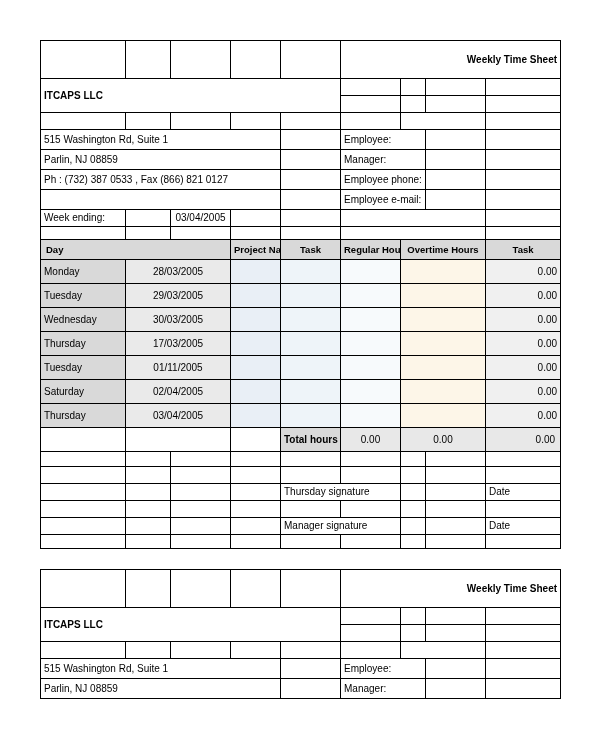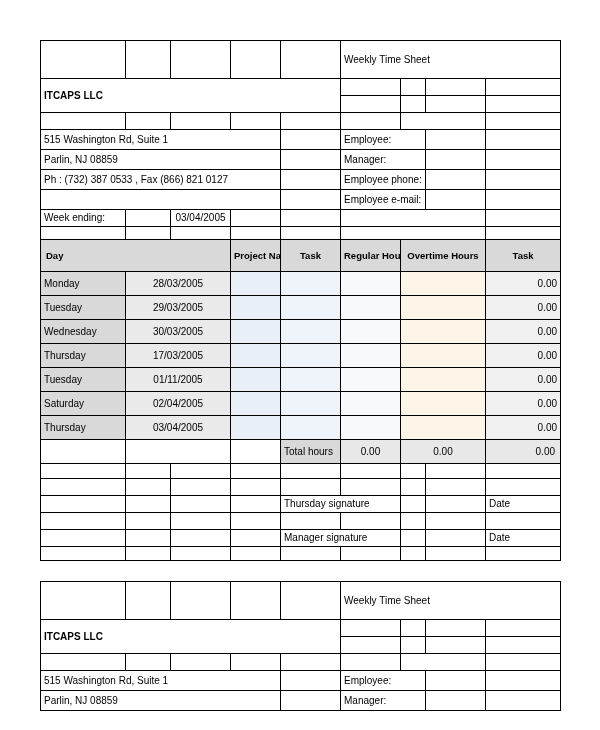--- a/index.html
+++ b/index.html
@@ -13,39 +13,39 @@
     border-collapse:collapse; table-layout:fixed;
   }
   table.sheet + table.sheet { margin-top:20px; }
   table.sheet td {
     border:1px solid var(--border, #000);
     font-size:10px; line-height:12px;
     padding:0 3px; vertical-align:middle;
     overflow:hidden; white-space:nowrap;
   }
   td.title-cell {
-    text-align:left; vertical-align:bottom;
-    font-weight:normal; font-size:10.5px; padding:0 4px 3px 3px;
+    text-align:right; vertical-align:bottom;
+    font-weight:bold; font-size:10.5px; padding:0 4px 3px 3px;
   }
   td.company-cell { font-weight:bold; font-size:10.5px; padding-left:5px; }
   td.addr { padding-left:5px; }
   td.lbl { padding-left:4px; }
   tr.hdr td {
     background:var(--header_gray, #d9d9d9);
     font-weight:bold; text-align:center; font-size:9.5px;
   }
   tr.hdr td.left { text-align:left; padding-left:5px; }
   td.day  { background:var(--day_gray, #d9d9d9); padding-left:6px; }
   td.date { background:var(--date_gray, #eaeaea); text-align:center; }
   td.project  { background:var(--project_blue, #e9eff6); }
   td.task     { background:var(--task_blue, #eef4f9); }
   td.regular  { background:var(--regular_blue, #f7fafc); }
   td.overtime { background:var(--overtime_cream, #fdf6e8); }
   td.totalcol { background:var(--total_gray, #f0f0f0); text-align:right; padding-right:5px; }
-  td.totlbl { background:var(--header_gray, #d9d9d9); padding-left:4px; }
+  td.totlbl { background:var(--header_gray, #d9d9d9); padding-left:4px;font-weight:bold; }
   td.totval { background:var(--totals_gray, #e8e8e8); text-align:center; }
   td.totval.right { text-align:right; padding-right:5px; }
   td.center { text-align:center; }
 </style>
 </head>
 <body>
 
 <div class="page">
 
   <table class="sheet">
@@ -141,21 +141,21 @@
     <tr style="height:13px">
       <td></td>
           <td></td>
           <td></td>
           <td></td>
           <td></td>
       <td colspan="3"></td>
           <td></td>
     </tr>
 
-    <tr class="hdr" style="height:32px">
+    <tr class="hdr" style="height:20px">
       <td colspan="3" class="left">Day</td>
       <td>Project Name</td>
       <td>Task</td>
       <td>Regular Hours</td>
       <td colspan="2">Overtime Hours</td>
       <td>Task</td>
     </tr>
 
     <tr style="height:24px">
       <td class="day">Monday</td>

